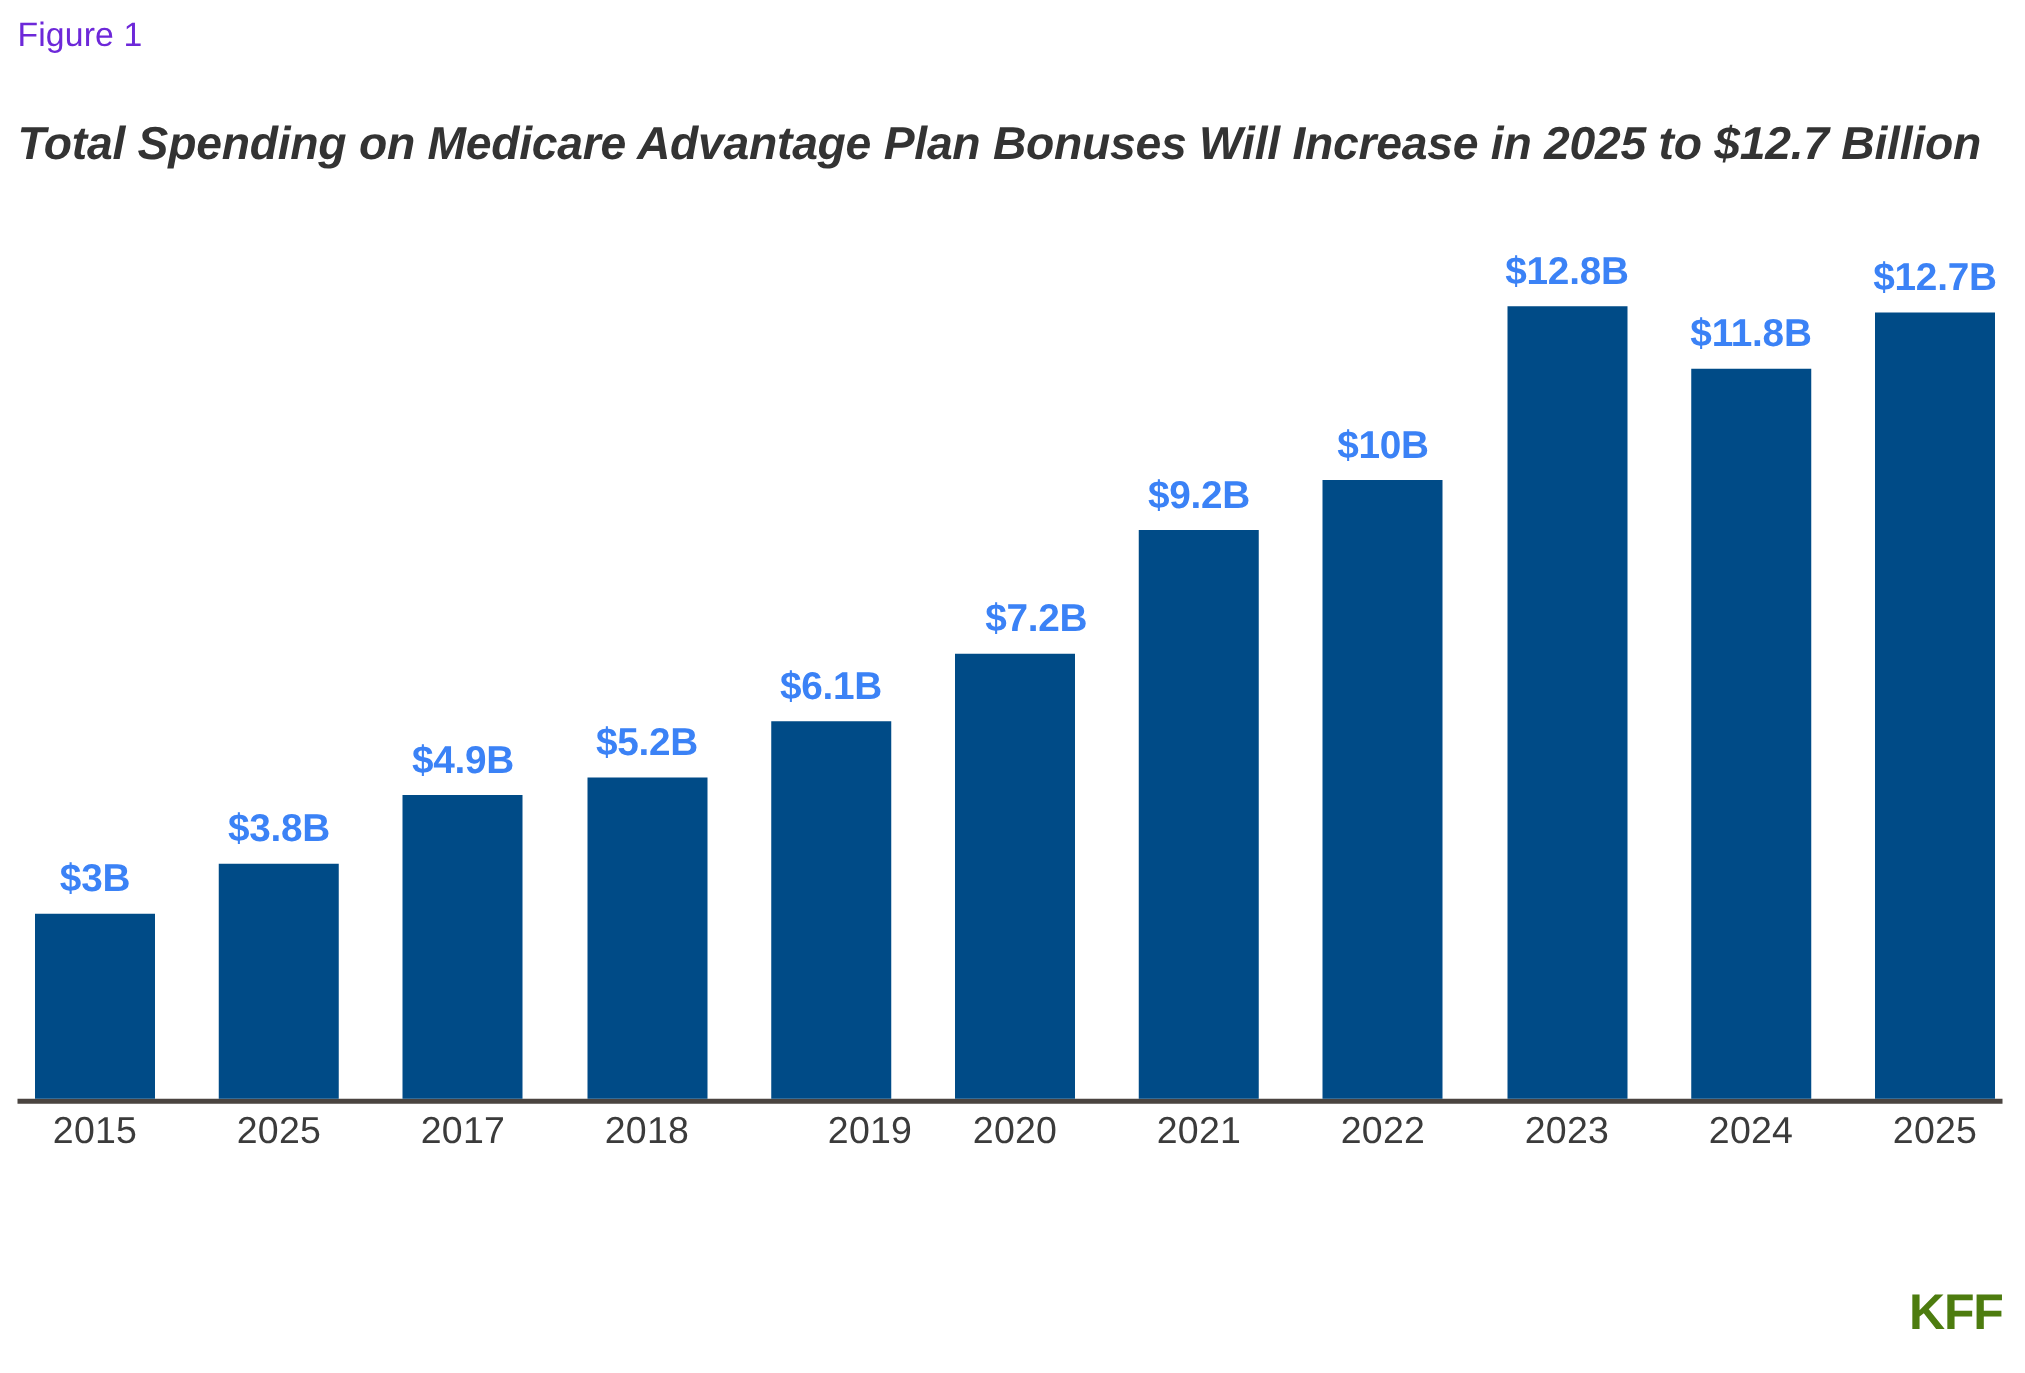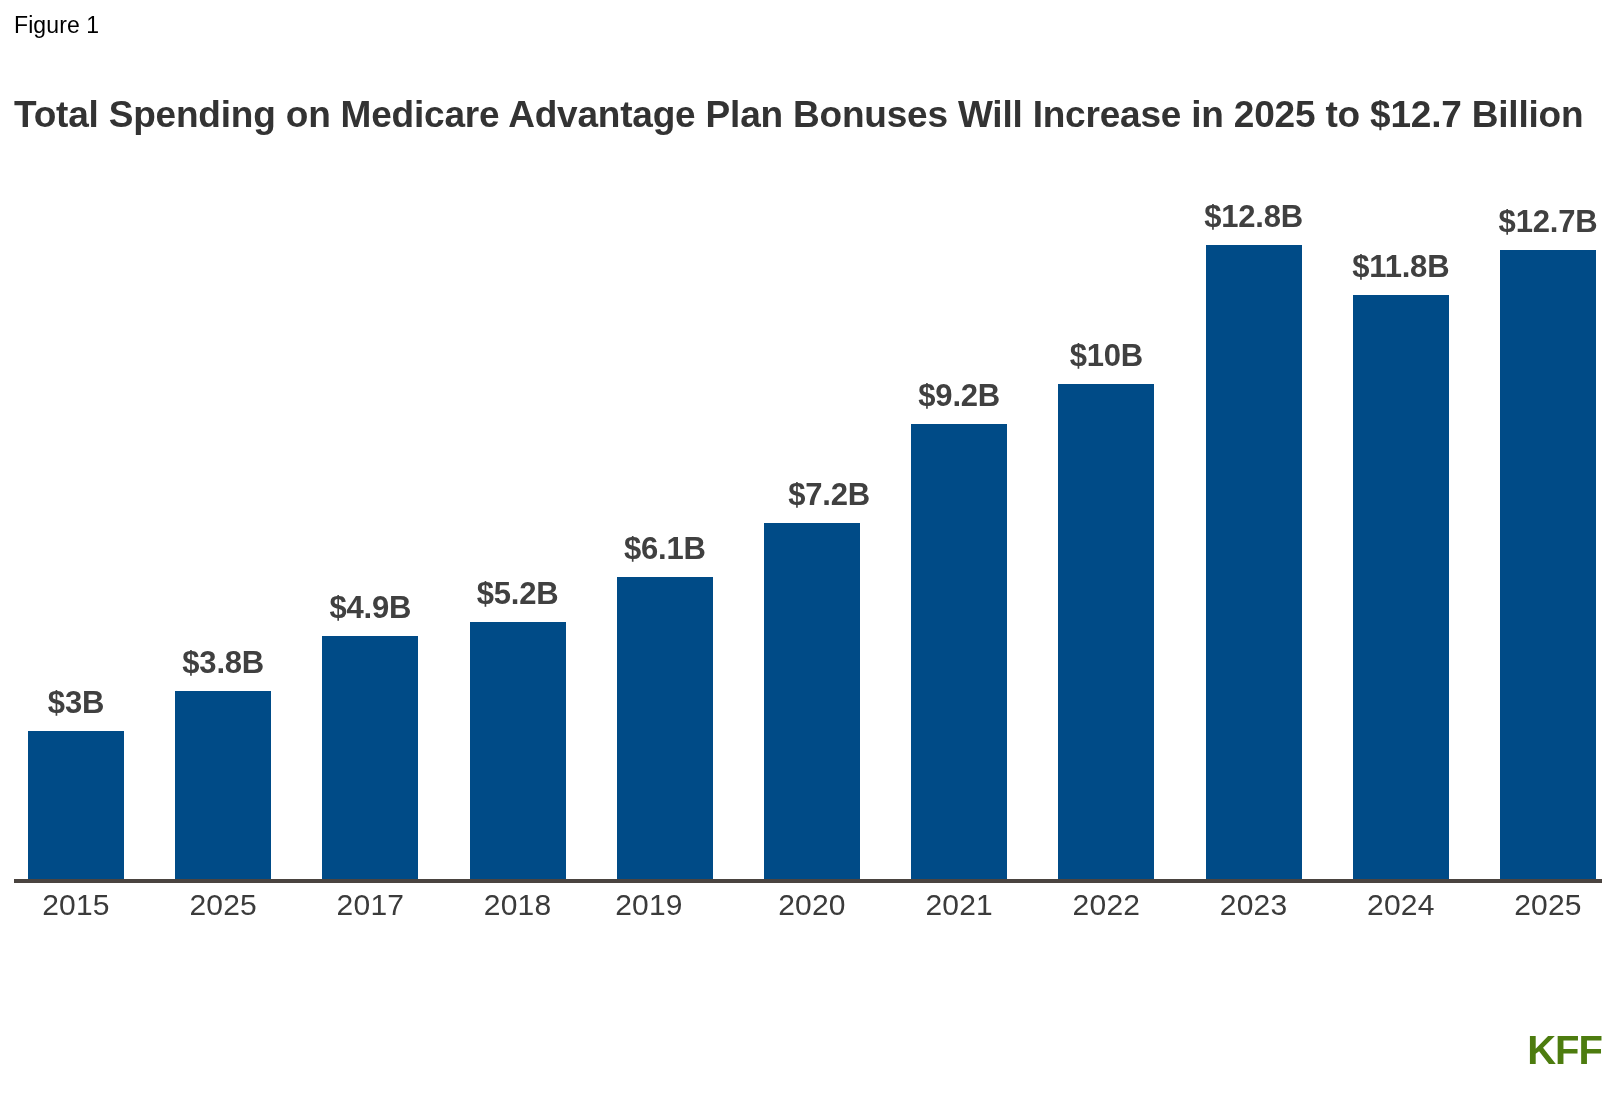--- a/index.html
+++ b/index.html
@@ -22,37 +22,38 @@
     width: 1620px;
     height: 1098px;
     box-sizing: border-box;
   }
 
   
   .fig-label {
     position: absolute;
     left: 14px;
     top: 12px;
-    font-size: 23px;
+    font-size: 27px;
     font-weight: 400;
-    color: #000000;
+    color: #6d28d9;
     letter-spacing: 0.1px;
     line-height: 1.2;
   }
 
   .fig-title {
     position: absolute;
     left: 14px;
     top: 66px;
     width: 1580px;
     font-size: 37px;
     font-weight: 700;
     color: #333333;
     line-height: 1.28;
     letter-spacing: -0.2px;
+    font-style: italic;
   }
 
   
   .plot {
     position: absolute;
     left: 0;
     top: 170px;
     width: 1620px;
     height: 720px;
   }
@@ -80,21 +81,21 @@
     background: #004B87;
   }
 
   .bar-value {
     position: absolute;
     left: 50%;
     transform: translateX(-50%);
     white-space: nowrap;
     font-size: 31px;
     font-weight: 700;
-    color: #404040;
+    color: #3b82f6;
     letter-spacing: -0.2px;
   }
 
   
   .xlabels {
     position: absolute;
     left: 0;
     top: 888px;
     width: 1620px;
     height: 50px;
@@ -197,21 +198,21 @@
           <div class="bar-value" style="bottom: 638.65px;">$12.7B</div>
         </div>
       </div>
   </div>
 
   <div class="xlabels" id="xlabels-container">
       <div class="xlabel" style="left: 28px;">2015</div>
       <div class="xlabel" style="left: 175.2px;">2025</div>
       <div class="xlabel" style="left: 322.4px;">2017</div>
       <div class="xlabel" style="left: 469.6px;">2018</div>
-      <div class="xlabel" style="left: 601px;">2019</div>
+      <div class="xlabel" style="left: 648px;">2019</div>
       <div class="xlabel" style="left: 764px;">2020</div>
       <div class="xlabel" style="left: 911.2px;">2021</div>
       <div class="xlabel" style="left: 1058.4px;">2022</div>
       <div class="xlabel" style="left: 1205.6px;">2023</div>
       <div class="xlabel" style="left: 1352.8px;">2024</div>
       <div class="xlabel" style="left: 1500px;">2025</div>
     </div>
 
   <div class="footer-rule"></div>
 

